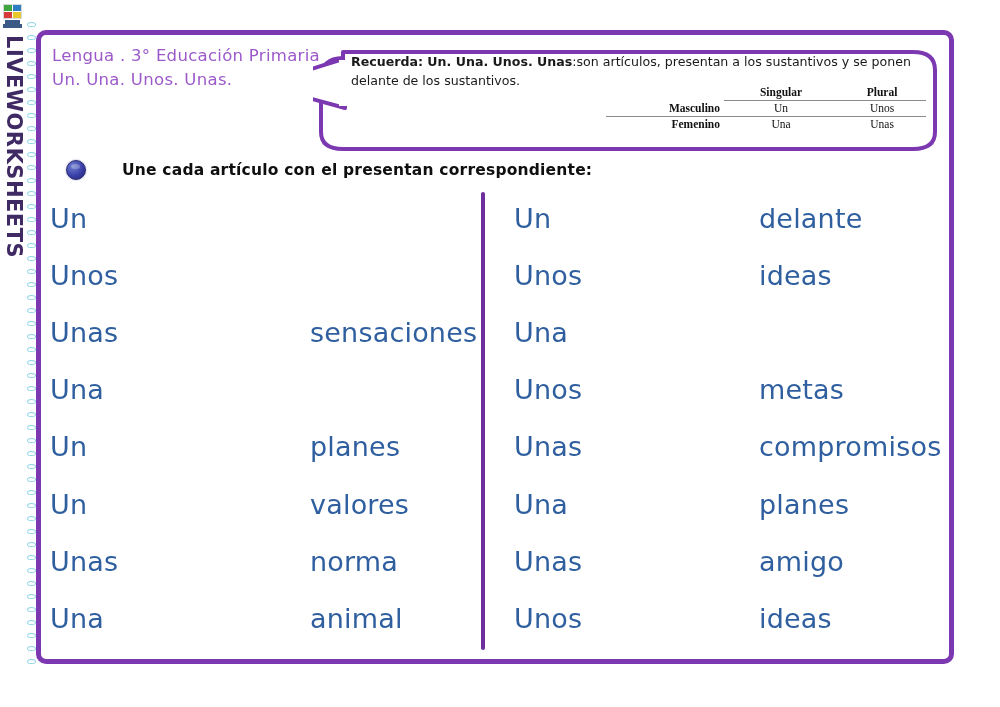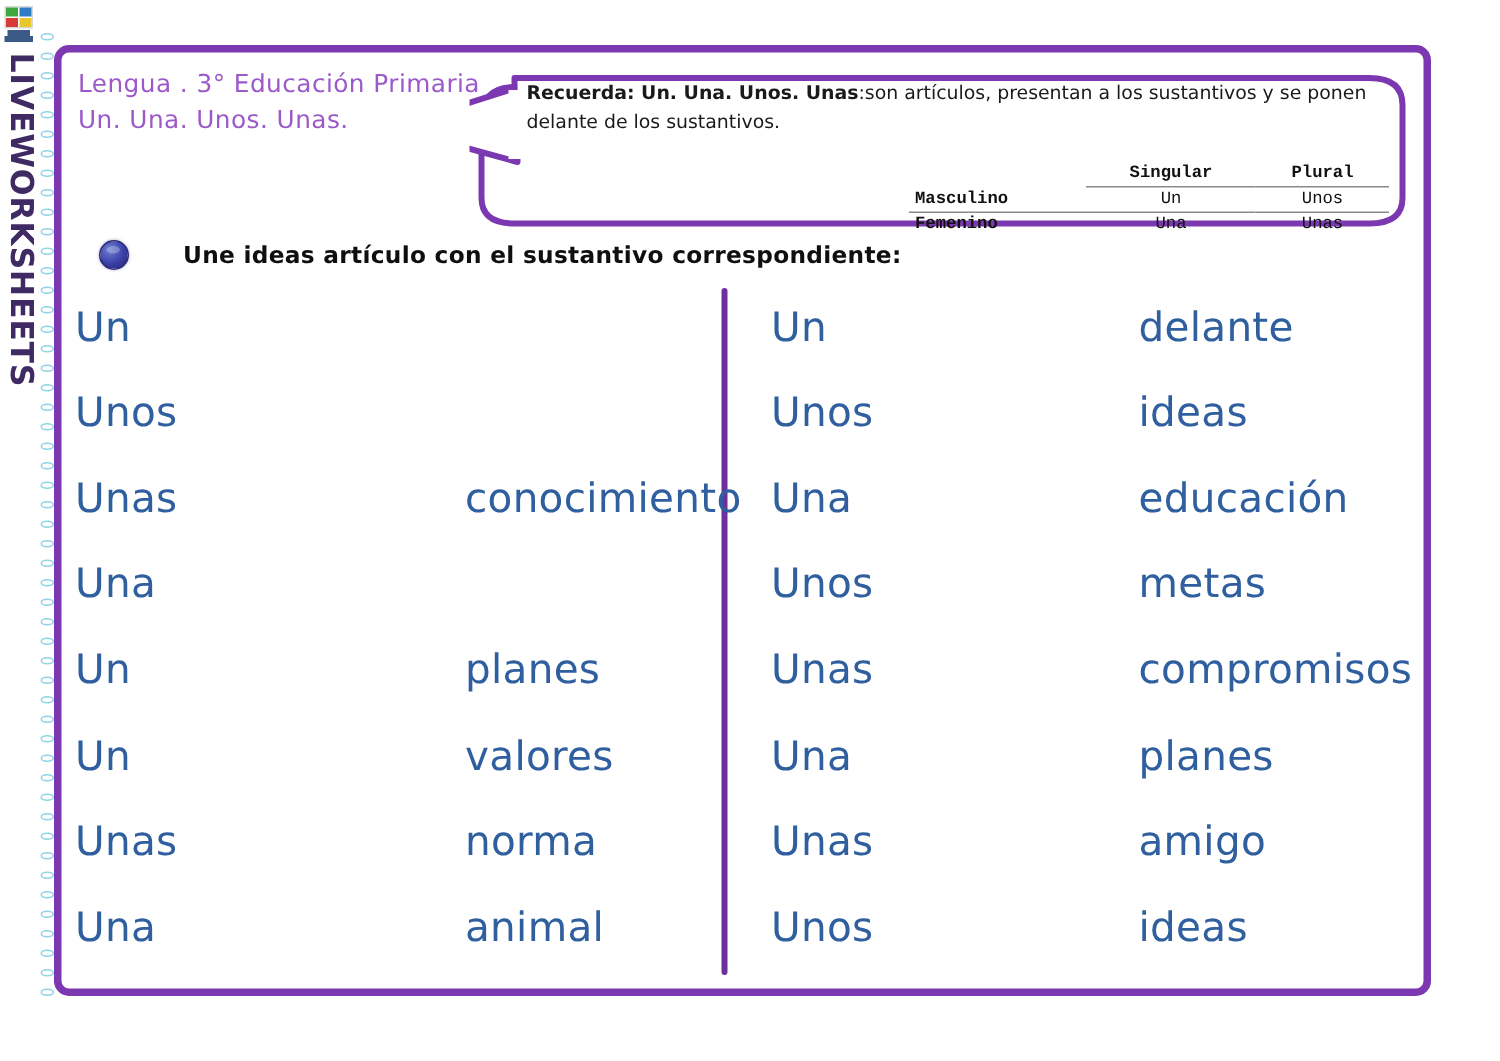--- a/index.html
+++ b/index.html
@@ -149,34 +149,34 @@
     line-height: 19px;
     color: #1a1a1a;
   }
   #recuerda-text .lead { font-weight: bold; }
   #recuerda-text .arts { font-weight: bold; }
 
   
   #recuerda-table {
     position: absolute;
     left: 255px;
-    top: 56px;
+    top: 33px;
     width: 320px;
     border-collapse: collapse;
-    font-family: Liberation Mono, monospace;
+    font-family: Liberation Serif, serif;
     font-size: 11.5px;
     color: #111111;
   }
   #recuerda-table td, #recuerda-table th {
     padding: 1px 4px 2px 4px;
     text-align: center;
     font-weight: normal;
   }
   #recuerda-table .rowlabel {
-    text-align: left;
+    text-align: right;
     font-weight: bold;
     width: 110px;
   }
   #recuerda-table thead th {
     font-weight: bold;
     border-bottom: 1px solid #8a8a8a;
   }
   #recuerda-table thead th.blank { border-bottom: none; }
   #recuerda-table tbody tr.row-masculino td {
     border-bottom: 1px solid #8a8a8a;
@@ -385,35 +385,35 @@
           <td>Una</td>
           <td>Unas</td>
         </tr>
       </tbody>
     </table>
   </div>
 </div>
 
 <div id="instruction-row">
   <div id="instruction-icon"></div>
-  <div id="instruction-text">Une ideas artículo con el sustantivo correspondiente:</div>
+  <div id="instruction-text">Une cada artículo con el presentan correspondiente:</div>
 </div>
 
 <div id="exercise-area">
   <div id="column-divider"></div>
   <div class="exercise-column" id="exercise-column-left">
       <div class="exercise-row" style="top: 8px;">
         <span class="article-word">Un</span>
       </div>
       <div class="exercise-row" style="top: 65.2px;">
         <span class="article-word">Unos</span>
       </div>
       <div class="exercise-row" style="top: 122.4px;">
         <span class="article-word">Unas</span>
-        <span class="noun-word">conocimiento</span>
+        <span class="noun-word">sensaciones</span>
       </div>
       <div class="exercise-row" style="top: 179.6px;">
         <span class="article-word">Una</span>
       </div>
       <div class="exercise-row" style="top: 236.8px;">
         <span class="article-word">Un</span>
         <span class="noun-word">planes</span>
       </div>
       <div class="exercise-row" style="top: 294px;">
         <span class="article-word">Un</span>
@@ -432,21 +432,20 @@
       <div class="exercise-row" style="top: 8px;">
         <span class="article-word">Un</span>
         <span class="noun-word">delante</span>
       </div>
       <div class="exercise-row" style="top: 65.2px;">
         <span class="article-word">Unos</span>
         <span class="noun-word">ideas</span>
       </div>
       <div class="exercise-row" style="top: 122.4px;">
         <span class="article-word">Una</span>
-        <span class="noun-word">educación</span>
       </div>
       <div class="exercise-row" style="top: 179.6px;">
         <span class="article-word">Unos</span>
         <span class="noun-word">metas</span>
       </div>
       <div class="exercise-row" style="top: 236.8px;">
         <span class="article-word">Unas</span>
         <span class="noun-word">compromisos</span>
       </div>
       <div class="exercise-row" style="top: 294px;">

